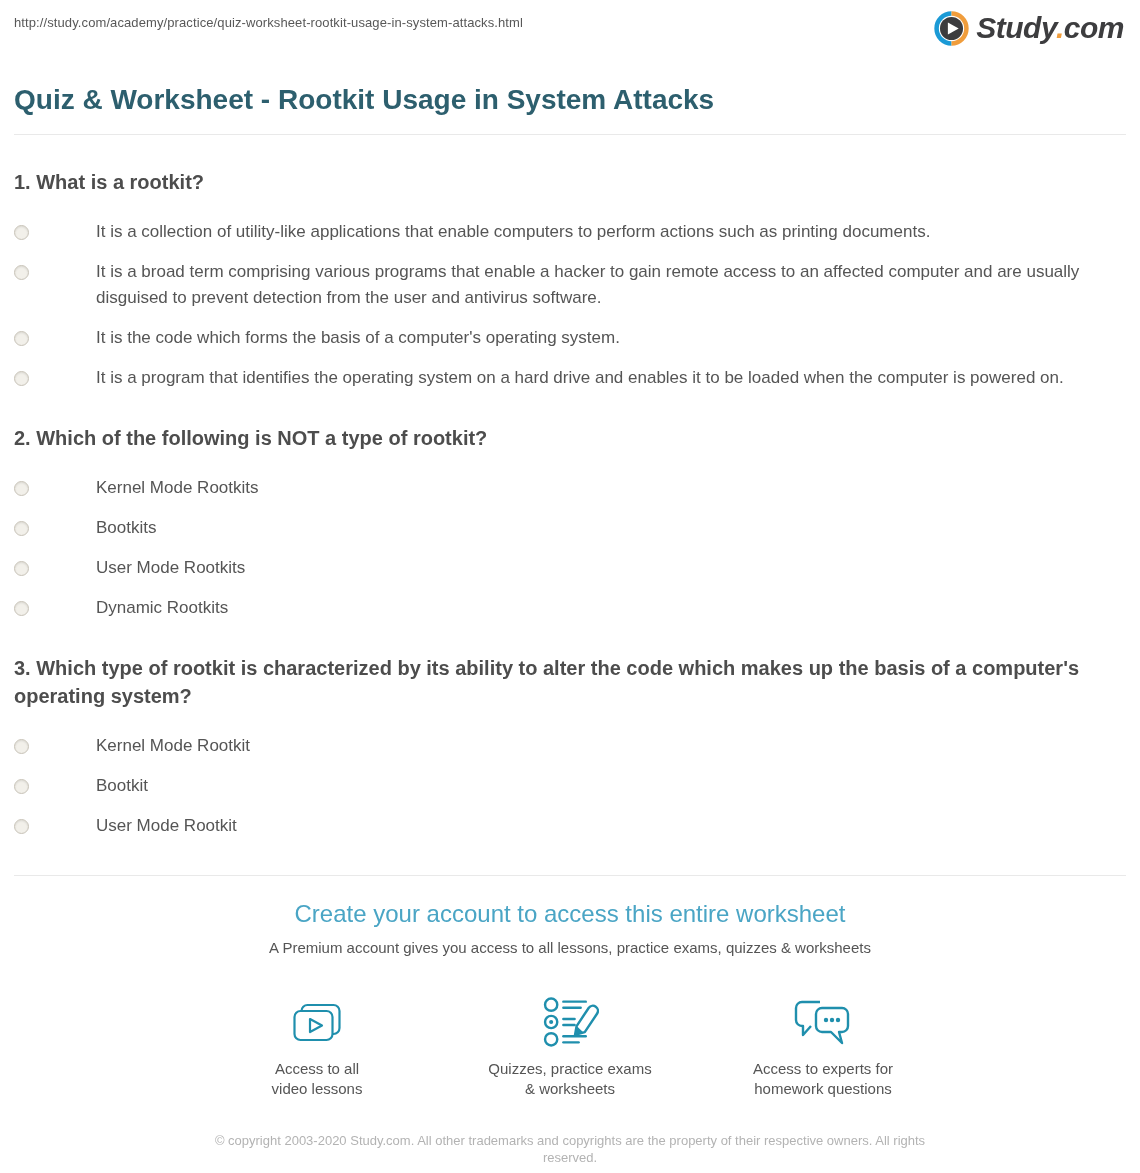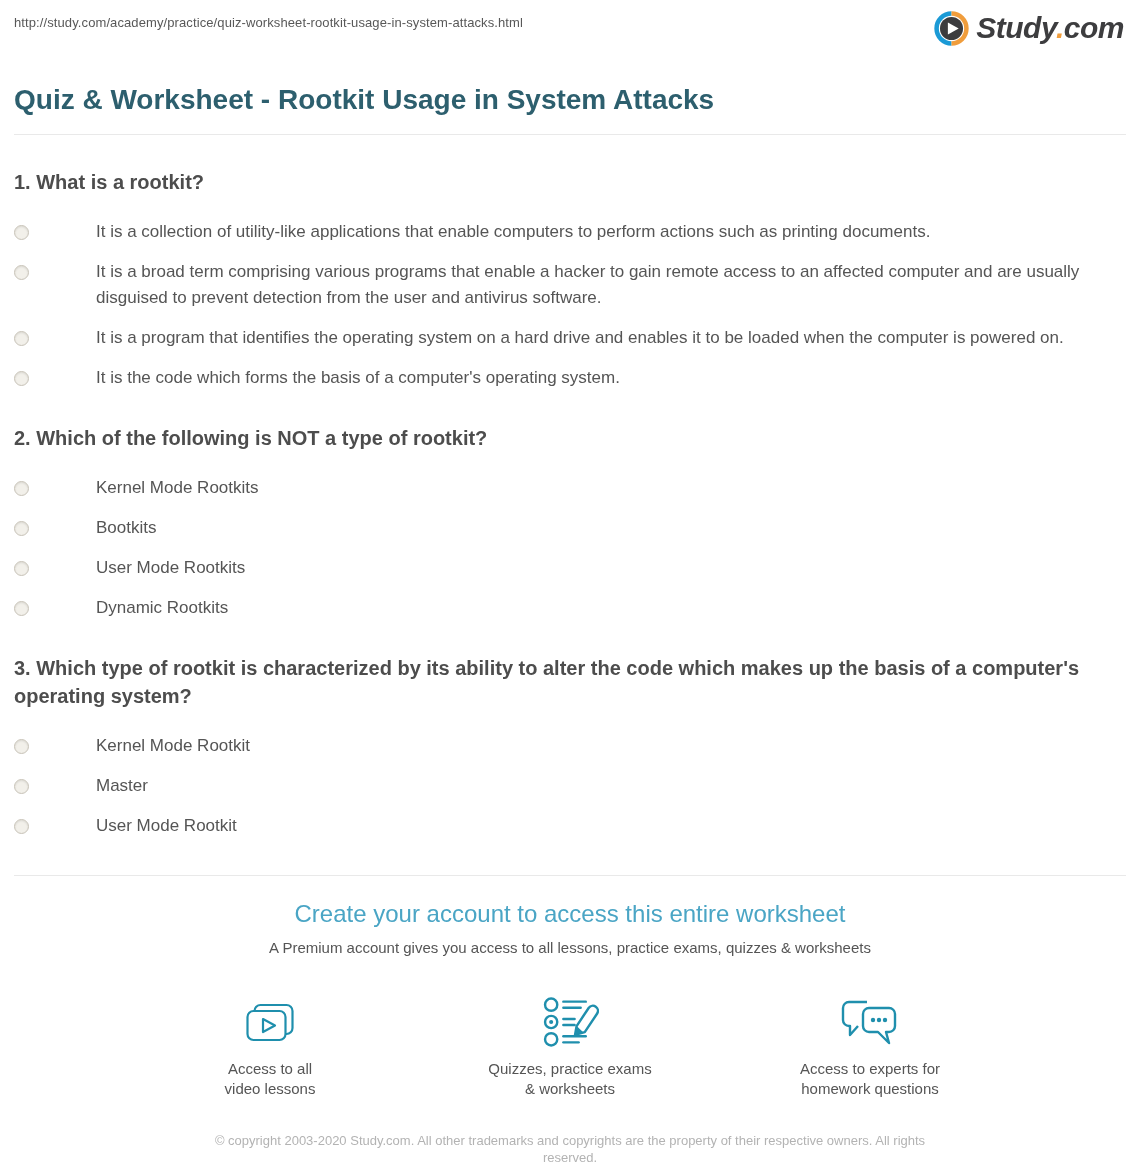--- a/index.html
+++ b/index.html
@@ -102,21 +102,21 @@
     margin: 9px 0 0 0;
     text-align: center;
     font-size: 15px;
     color: #555555;
     line-height: 20px;
   }
   .features {
     display: flex;
     justify-content: center;
     align-items: flex-end;
-    gap: 80px;
+    gap: 33px;
     margin-top: 32px;
   }
   .feature {
     width: 220px;
     text-align: center;
   }
   .feature-icon {
     display: flex;
     justify-content: center;
     align-items: flex-end;
@@ -164,25 +164,25 @@
   <div class="option">
     <span class="radio"></span>
     <span class="option-text">It is a collection of utility-like applications that enable computers to perform actions such as printing documents.</span>
   </div>
   <div class="option">
     <span class="radio"></span>
     <span class="option-text">It is a broad term comprising various programs that enable a hacker to gain remote access to an affected computer and are usually disguised to prevent detection from the user and antivirus software.</span>
   </div>
   <div class="option">
     <span class="radio"></span>
+    <span class="option-text">It is the code which forms the basis of a computer's operating system.</span>
+  </div>
+  <div class="option">
+    <span class="radio"></span>
     <span class="option-text">It is a program that identifies the operating system on a hard drive and enables it to be loaded when the computer is powered on.</span>
-  </div>
-  <div class="option">
-    <span class="radio"></span>
-    <span class="option-text">It is the code which forms the basis of a computer's operating system.</span>
   </div>
 </div>
 
 <div class="question">
   <div class="question-heading">2. Which of the following is NOT a type of rootkit?</div>
   <div class="option">
     <span class="radio"></span>
     <span class="option-text">Kernel Mode Rootkits</span>
   </div>
   <div class="option">
@@ -200,21 +200,21 @@
 </div>
 
 <div class="question">
   <div class="question-heading">3. Which type of rootkit is characterized by its ability to alter the code which makes up the basis of a computer's operating system?</div>
   <div class="option">
     <span class="radio"></span>
     <span class="option-text">Kernel Mode Rootkit</span>
   </div>
   <div class="option">
     <span class="radio"></span>
-    <span class="option-text">Master</span>
+    <span class="option-text">Bootkit</span>
   </div>
   <div class="option">
     <span class="radio"></span>
     <span class="option-text">User Mode Rootkit</span>
   </div>
 </div>
 
 <hr class="divider bottom-divider">
 
 <h2 class="cta-heading">Create your account to access this entire worksheet</h2>

